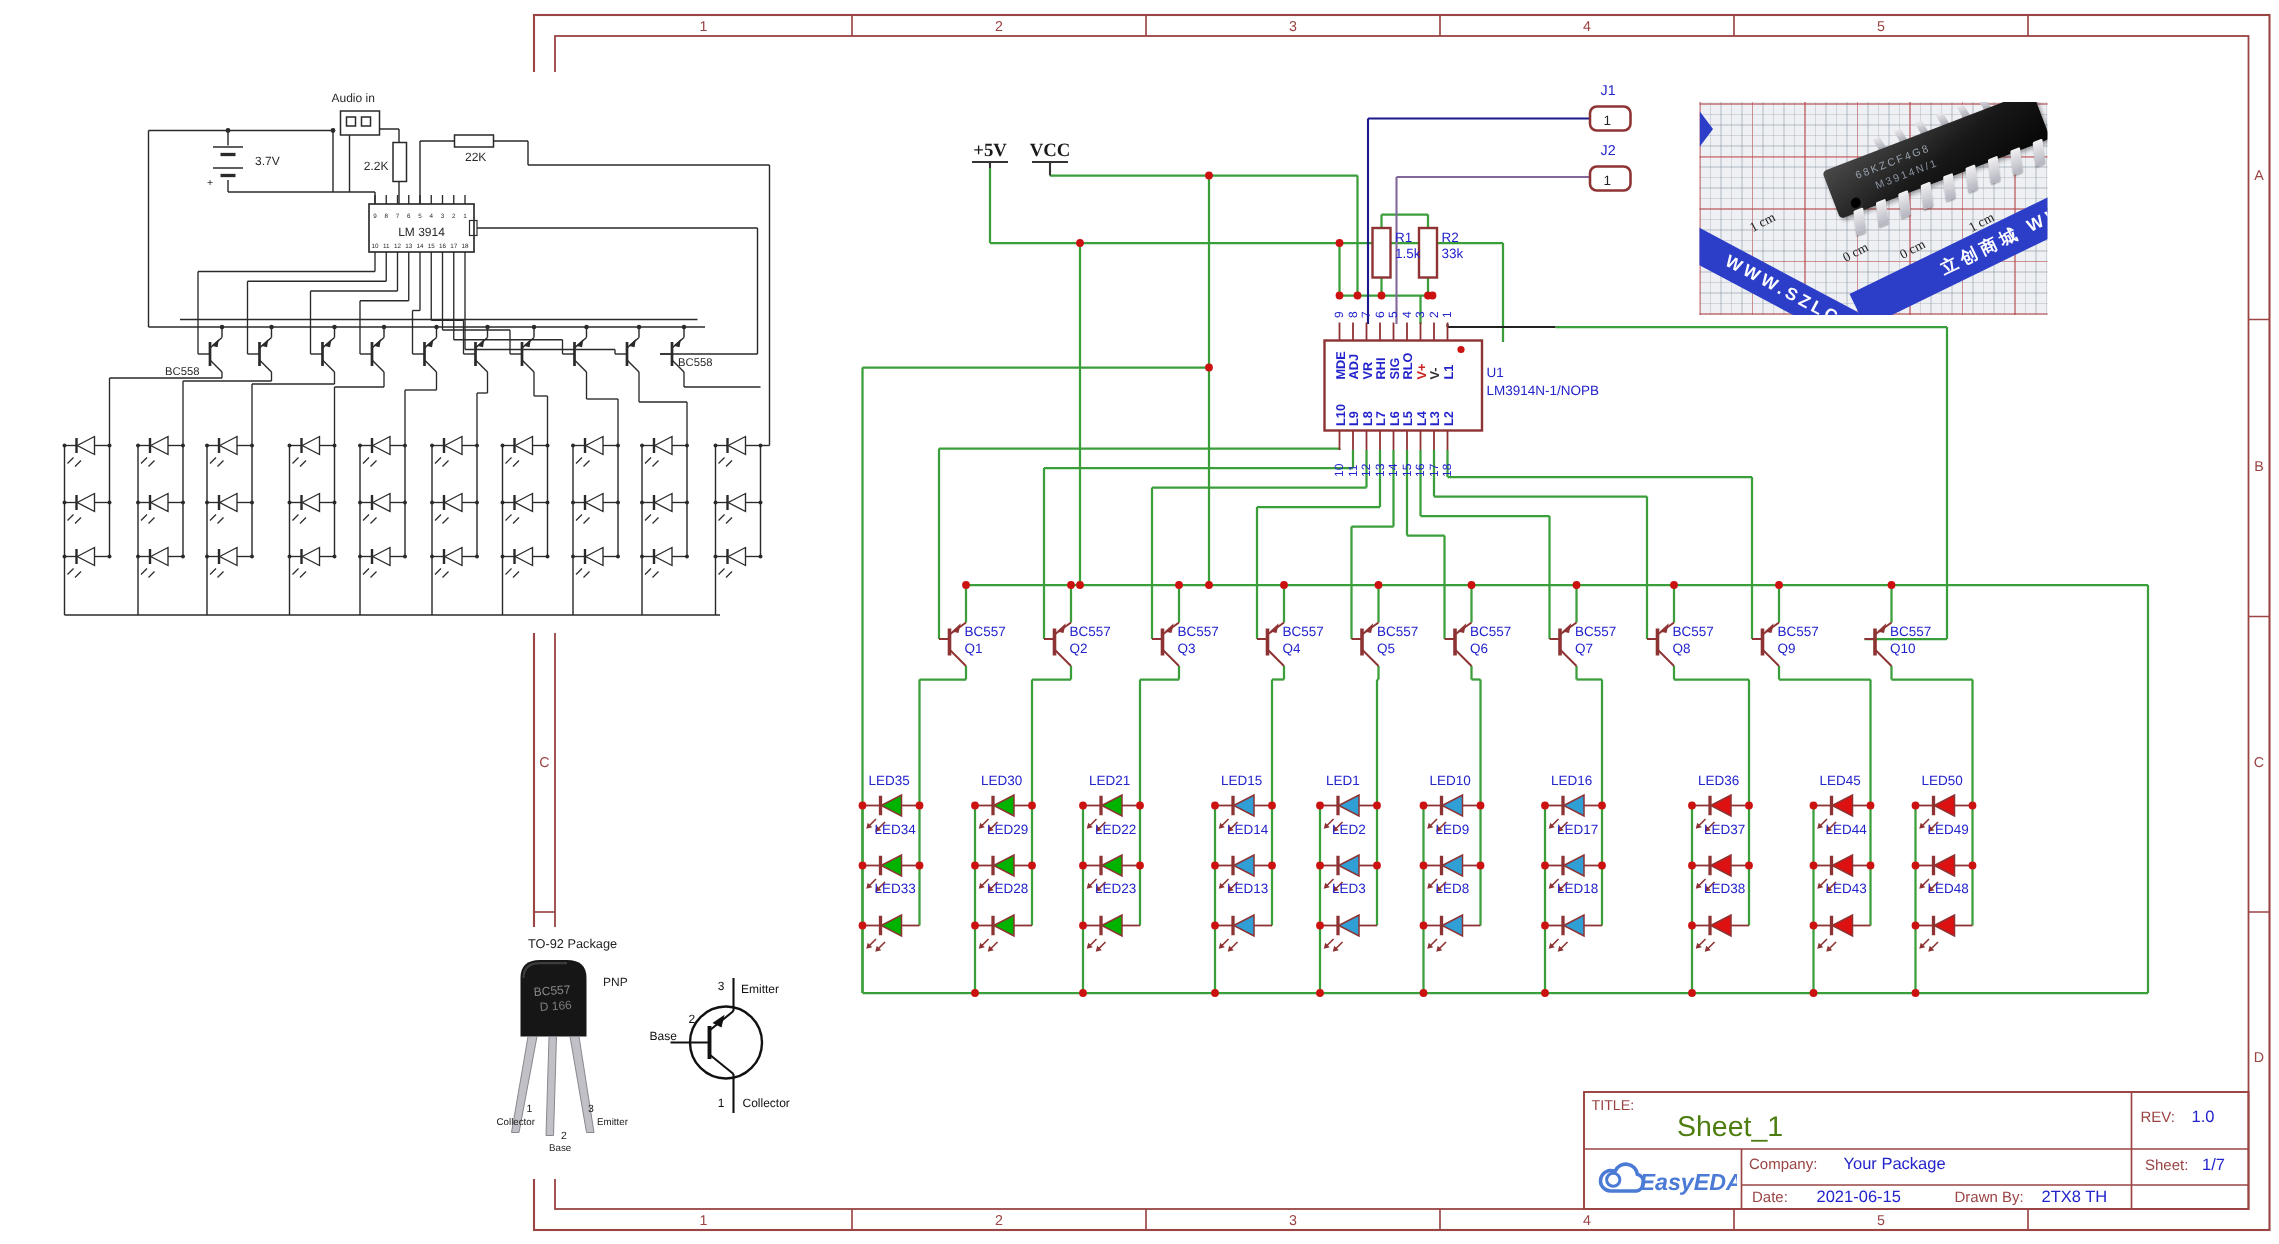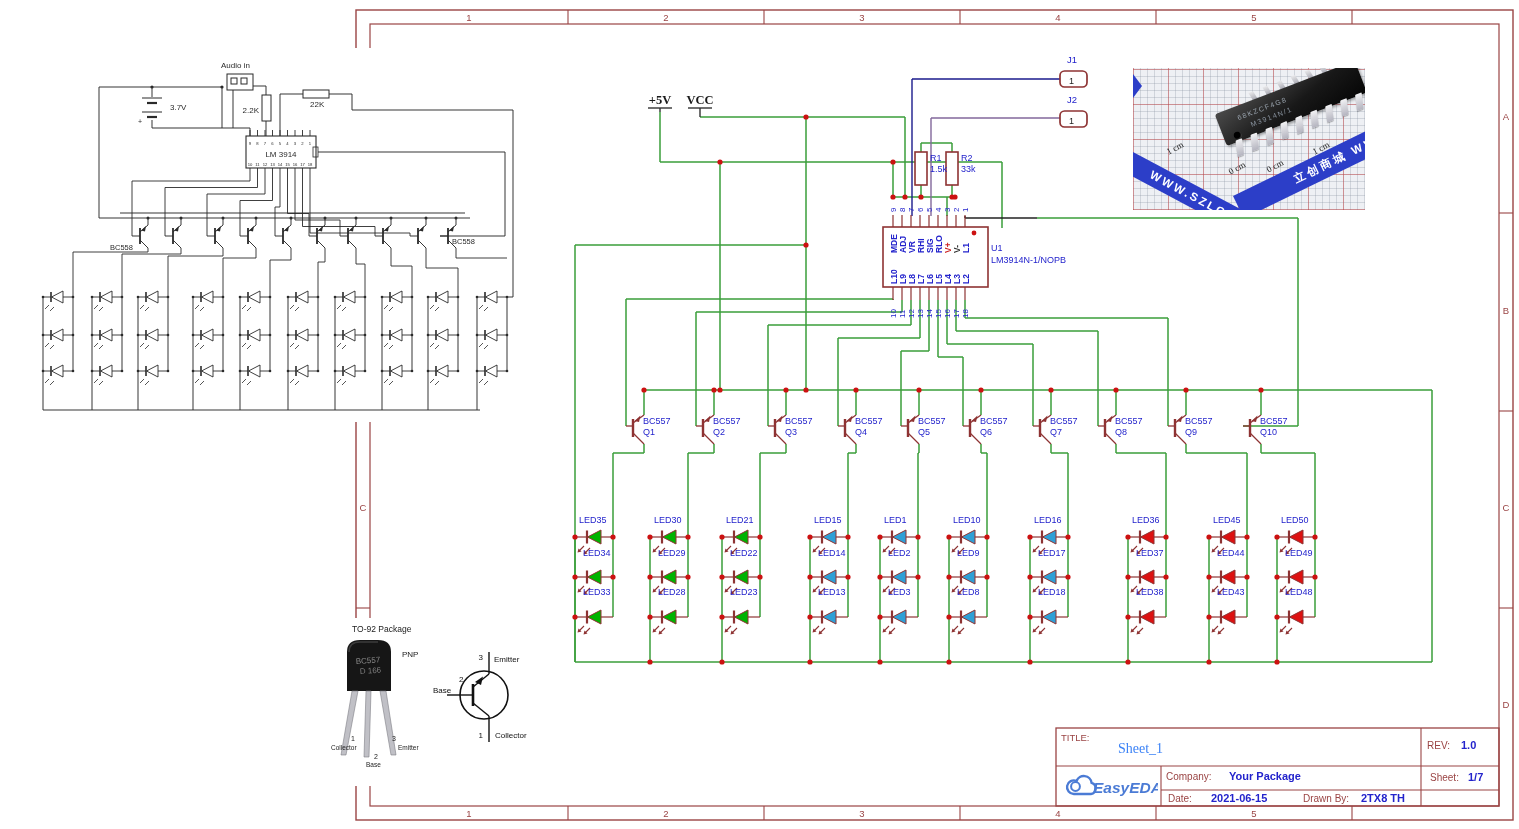--- a/index.html
+++ b/index.html
@@ -3,22 +3,22 @@
 <meta charset="utf-8">
 <style>
   html,body{margin:0;padding:0;background:#ffffff;}
   #canvas{position:relative;width:1519px;height:829px;background:#fff;overflow:hidden;
           font-family:"Liberation Sans",sans-serif;}
   #main-svg{position:absolute;left:0;top:0;}
   .abs{position:absolute;}
   .imgbox{position:absolute;background:#fff;}
   
   .tb-label{position:absolute;color:#9a4444;font-size:10px;}
-  .tb-val{position:absolute;color:#2323cc;font-size:11px;font-weight:bold;}
-  .tb-title{position:absolute;color:#3b82f6;font-size:14px;font-family:Liberation Serif, serif;}
+  .tb-val{position:absolute;color:#2323cc;font-size:11px;}
+  .tb-title{position:absolute;color:#4d7c0f;font-size:19px;}
   
   #photo{left:1133px;top:68px;width:232px;height:142px;overflow:hidden;
     background:
       repeating-linear-gradient(0deg,rgba(200,60,60,.45) 0 1px,transparent 1px 35px),
       repeating-linear-gradient(90deg,rgba(200,60,60,.45) 0 1px,transparent 1px 35px),
       repeating-linear-gradient(0deg,rgba(130,140,155,.28) 0 1px,transparent 1px 7px),
       repeating-linear-gradient(90deg,rgba(130,140,155,.28) 0 1px,transparent 1px 7px),
       #eef0f4;}
   .band{position:absolute;background:#2c3ec8;color:#fff;font-weight:bold;font-size:11.5px;
         letter-spacing:2.5px;padding:5px 0;width:300px;text-align:center;transform-origin:0 0;

